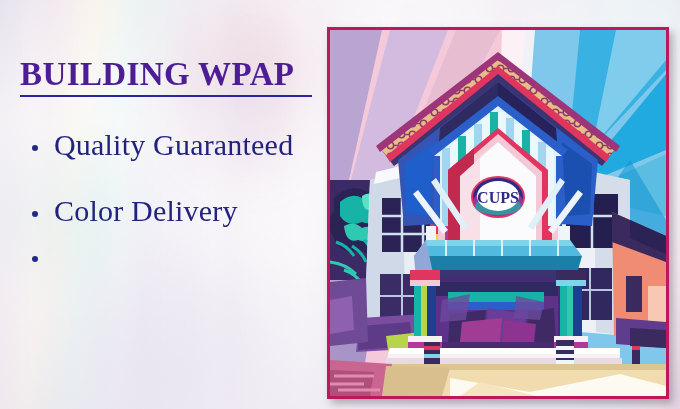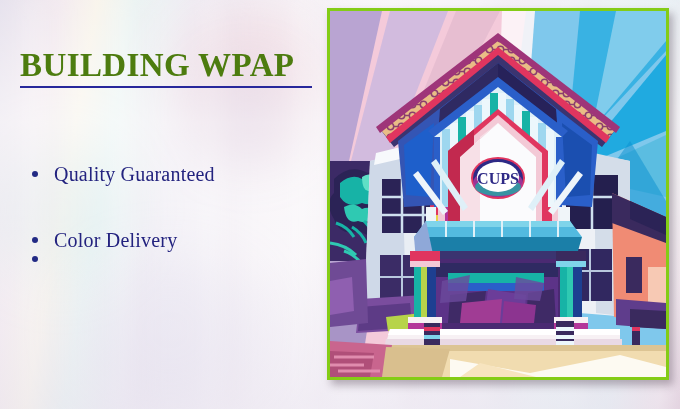--- a/index.html
+++ b/index.html
@@ -45,39 +45,39 @@
     background:linear-gradient(180deg, rgba(255,255,255,.30) 0%, rgba(255,255,255,.62) 30%,
       rgba(255,255,255,.45) 62%, rgba(236,232,242,.55) 100%);
   }
 
   
   .panel { position:absolute; left:0; top:0; width:330px; height:409px; z-index:6; }
   .title-wrap { position:absolute; left:20px; top:48px; width:296px; }
   .title {
     font-family:"Liberation Serif", serif;
     font-weight:bold; font-size:33px; letter-spacing:.4px;
-    color:#4d7c0f; line-height:1.05; white-space:nowrap;
+    color:#4c1d95; line-height:1.05; white-space:nowrap;margin-top:9px;
   }
   .title-rule { margin-top:3px; height:2px; width:292px; background:#27279b; }
 
   .bullets { position:absolute; left:24px; top:128px; width:300px; }
   .bullet { display:flex; align-items:baseline; height:66px; }
   .bullet-dot {
     width:6px; height:6px; border-radius:50%; background:#222a84;
     margin-right:16px; margin-left:8px; flex:none; transform:translateY(-4px);
   }
   .bullet-text {
     font-family:"Liberation Serif", serif;
-    font-size:20px; color:#23237f; letter-spacing:.2px; white-space:nowrap;margin-top:35px;
+    font-size:30px; color:#23237f; letter-spacing:.2px; white-space:nowrap;
   }
 
   
   .canvas-frame {
-    position:absolute; left:327px; top:8px; width:342px; height:372px; z-index:5;
-    background:#84cc16;
+    position:absolute; left:327px; top:27px; width:342px; height:372px; z-index:5;
+    background:#be185d;
     box-shadow:4px 5px 8px rgba(60,40,60,.35);
   }
   .canvas-inner { position:absolute; inset:3px; overflow:hidden; background:#bfe4f6; }
   .art { position:absolute; inset:0; }
   .art svg { display:block; width:100%; height:100%; }
 </style>
 </head>
 <body>
 
 <div id="stage">

